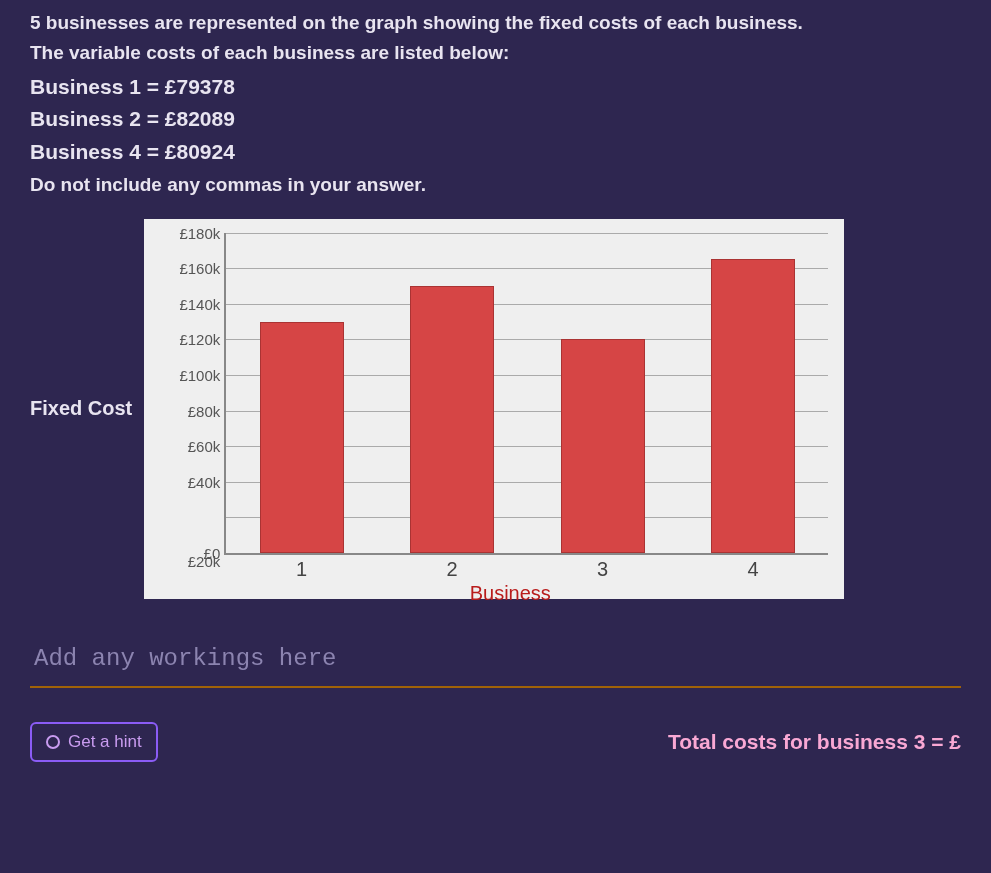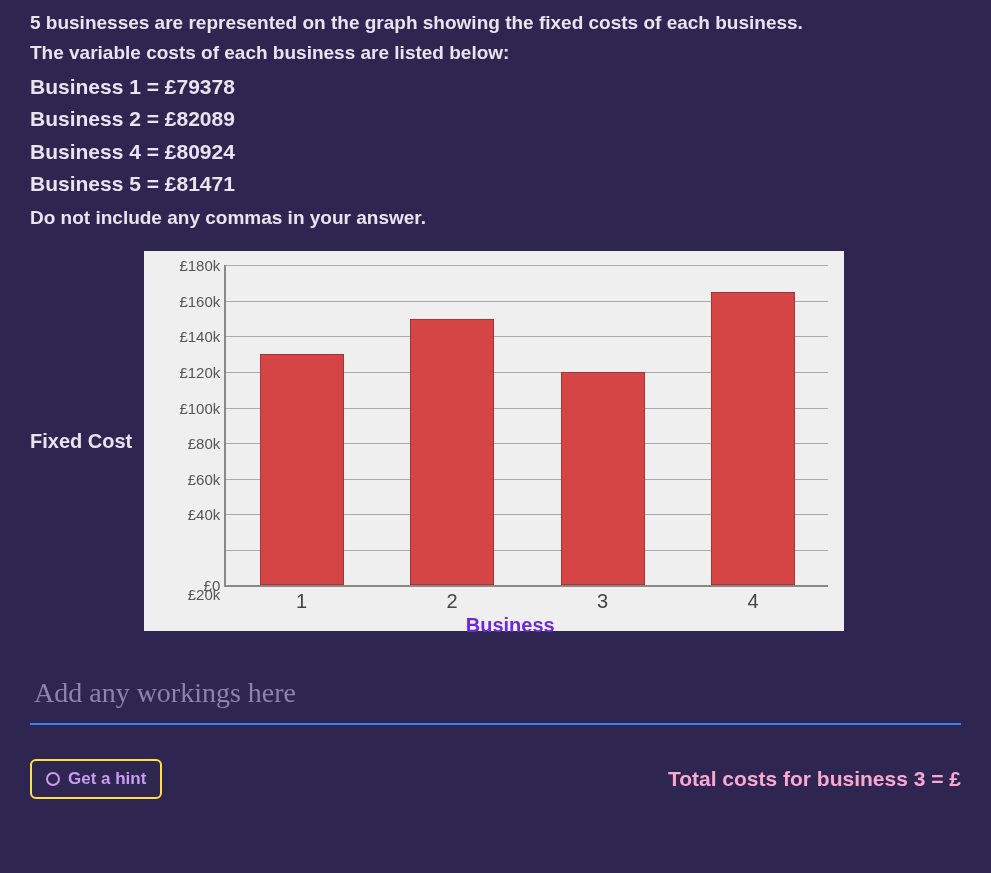--- a/index.html
+++ b/index.html
@@ -75,54 +75,54 @@
     text-align:center;
     font-size:20px;
     color:#444;
   }
   .xlabel {
     position:absolute;
     left:0; right:0;
     text-align:center;
     bottom:-6px;
     font-size:20px;
-    font-weight:700;
-    color:#6d28d9;
+    font-weight:400;
+    color:#b91c1c;
     margin-left:32px;
   }
 
   .workings {
     margin-top:36px;
   }
   .workings-input {
     width:100%;
     background:transparent;
     border:none;
-    border-bottom:2px solid #3b82f6;
+    border-bottom:2px solid #a16207;
     color:#9a92bc;
-    font-size:28px;
+    font-size:24px;
     padding:10px 4px 14px 4px;
     outline:none;
-    font-family:Liberation Serif, serif;
+    font-family:Liberation Mono, monospace;
   }
   .workings-input::placeholder { color:#8c84b0; }
 
   .bottom-row {
     display:flex;
     align-items:center;
     justify-content:space-between;
     margin-top:34px;
     gap:20px;
   }
   .hint-btn {
     background:transparent;
-    border:2px solid #fde047;
+    border:2px solid #8b5cf6;
     color:#c99cf0;
     font-size:17px;
-    font-weight:700;
+    font-weight:400;
     padding:8px 14px;
     border-radius:6px;
     cursor:pointer;
     display:flex;
     align-items:center;
     gap:8px;
   }
   .bulb-icon {
     width:14px; height:14px;
     border:2px solid #c99cf0;
@@ -139,21 +139,20 @@
 </head>
 <body>
 
 <div class="question-text">
   <span class="line">5 businesses are represented on the graph showing the fixed costs of each business.</span>
   <span class="line">The variable costs of each business are listed below:</span>
   <div class="var-list">
     <span class="line">Business 1 = £79378</span>
     <span class="line">Business 2 = £82089</span>
     <span class="line">Business 4 = £80924</span>
-    <span class="line">Business 5 = £81471</span>
   </div>
   <div class="instr-line">Do not include any commas in your answer.</div>
 </div>
 
 <div class="chart-outer">
   <div class="ylabel">Fixed Cost</div>
   <div class="chart-frame">
     <div class="plot-area" id="plot-area">
         <div class="tick-label" style="top: 100%;">£0</div>
         <div class="grid-line" style="top: 88.8889%;"></div>

